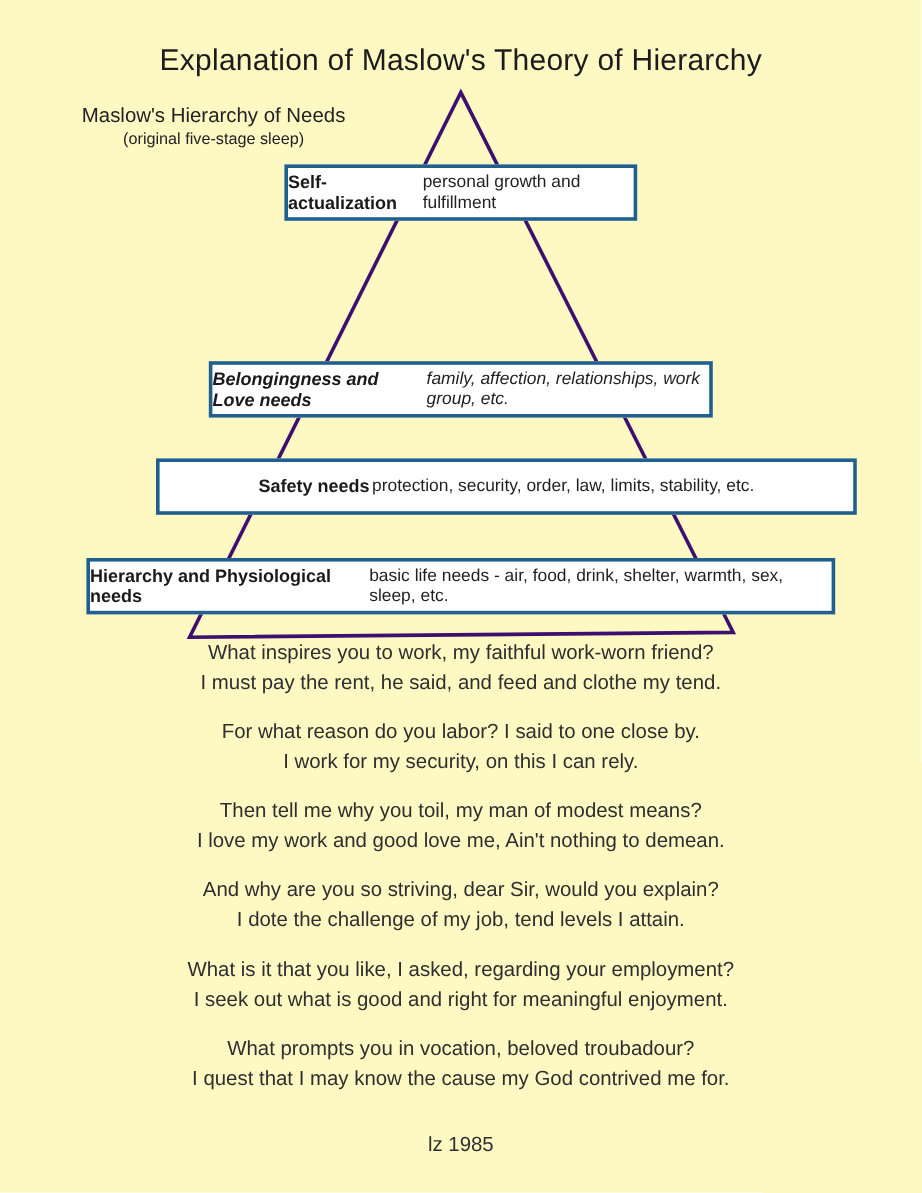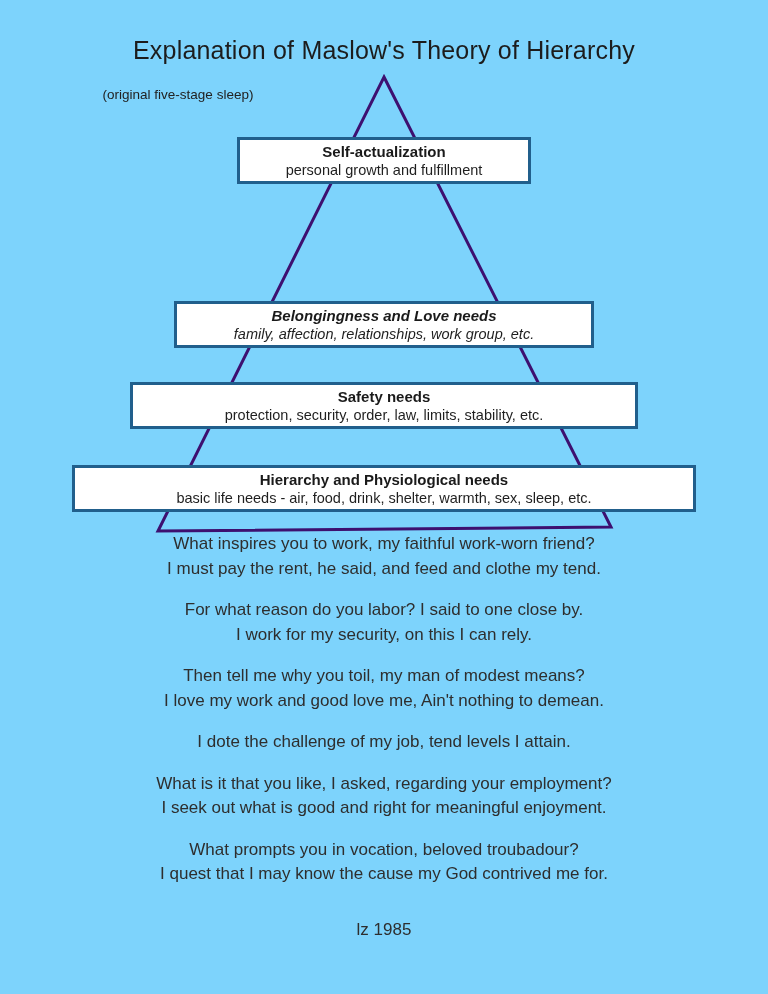--- a/index.html
+++ b/index.html
@@ -1,20 +1,20 @@
 <!DOCTYPE html>
 <html><head>
 <meta charset="utf-8">
 <style>
   html, body { margin: 0; padding: 0; background: #ffffff; }
   .page {
     position: relative;
     width: 768px;
     height: 994px;
-    background: #7dd3fc;
+    background: #fef9c3;
     overflow: hidden;
     font-family: "Liberation Sans", "DejaVu Sans", sans-serif;
     color: #1f1f1f;
   }
   .title {
     position: absolute;
     top: 36px; left: 0; width: 768px;
     margin: 0;
     text-align: center;
     font-size: 25px;
@@ -33,21 +33,21 @@
   .pyramid-outline {
     position: absolute;
     top: 0; left: 0;
   }
   .level {
     position: absolute;
     box-sizing: border-box;
     background: #ffffff;
     border: 3px solid #215f8c;
     display: flex;
-    flex-direction: column;
+    flex-direction: row;
     align-items: center;
     justify-content: center;
     gap: 2px;
     text-align: left;
   }
   .level-heading { font-size: 15px; font-weight: 700; color: #1a1a1a; line-height: 17px; }
   .level-desc    { font-size: 14.5px; color: #1f1f1f; line-height: 17px; }
   .poem {
     position: absolute;
     top: 532px; left: 0; width: 768px;
@@ -59,39 +59,40 @@
   .signature { font-size: 17px; line-height: 24px; margin-top: 31px; color: #2e2e2e; }
 </style>
 </head>
 <body>
 
 <div class="page">
 
   <h1 class="title">Explanation of Maslow's Theory of Hierarchy</h1>
 
   <div class="subtitle">
+    <div class="subtitle-main">Maslow's Hierarchy of Needs</div>
     <div class="subtitle-sub">(original five-stage sleep)</div>
   </div>
 
   <svg class="pyramid-outline" width="768" height="545" viewBox="0 0 768 545" aria-hidden="true">
     <polygon points="384,77 611,527 158,531" fill="none" stroke="#3d1070" stroke-width="3" stroke-linejoin="miter"></polygon>
   </svg>
 
   <div class="level" style="left:237px; top:137px; width:294px; height:47px;">
     <div class="level-heading">Self-actualization</div>
     <div class="level-desc">personal growth and fulfillment</div>
   </div>
 
 
   <div class="level" style="left:174px; top:301px; width:420px; height:47px;font-style:italic;">
     <div class="level-heading">Belongingness and Love needs</div>
     <div class="level-desc">family, affection, relationships, work group, etc.</div>
   </div>
 
-  <div class="level" style="left:130px; top:382px; width:508px; height:47px;">
+  <div class="level" style="left:130px; top:382px; width:584px; height:47px;">
     <div class="level-heading">Safety needs</div>
     <div class="level-desc">protection, security, order, law, limits, stability, etc.</div>
   </div>
 
   <div class="level" style="left:72px; top:465px; width:624px; height:47px;">
     <div class="level-heading">Hierarchy and Physiological needs</div>
     <div class="level-desc">basic life needs - air, food, drink, shelter, warmth, sex, sleep, etc.</div>
   </div>
 
   <div class="poem">
@@ -101,20 +102,21 @@
     </div>
     <div class="stanza">
       <div class="poem-line">For what reason do you labor? I said to one close by.</div>
       <div class="poem-line">I work for my security, on this I can rely.</div>
     </div>
     <div class="stanza">
       <div class="poem-line">Then tell me why you toil, my man of modest means?</div>
       <div class="poem-line">I love my work and good love me, Ain't nothing to demean.</div>
     </div>
     <div class="stanza">
+      <div class="poem-line">And why are you so striving, dear Sir, would you explain?</div>
       <div class="poem-line">I dote the challenge of my job, tend levels I attain.</div>
     </div>
     <div class="stanza">
       <div class="poem-line">What is it that you like, I asked, regarding your employment?</div>
       <div class="poem-line">I seek out what is good and right for meaningful enjoyment.</div>
     </div>
     <div class="stanza">
       <div class="poem-line">What prompts you in vocation, beloved troubadour?</div>
       <div class="poem-line">I quest that I may know the cause my God contrived me for.</div>
     </div>

